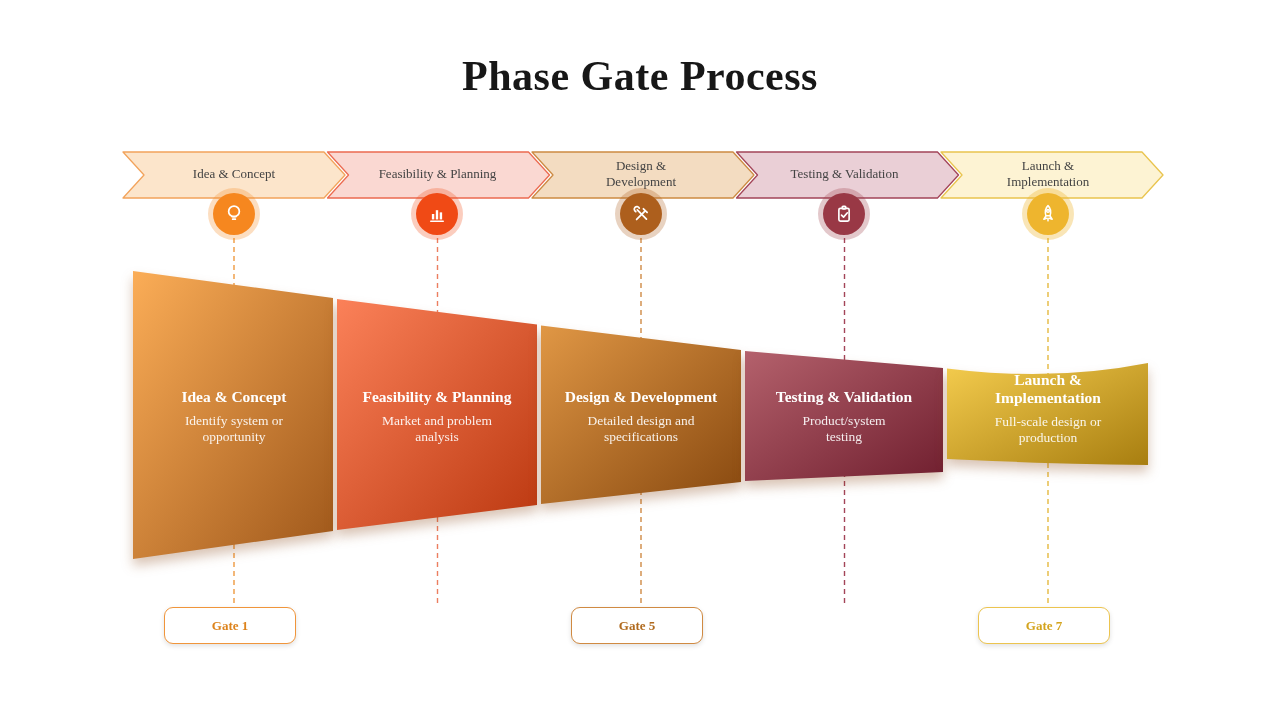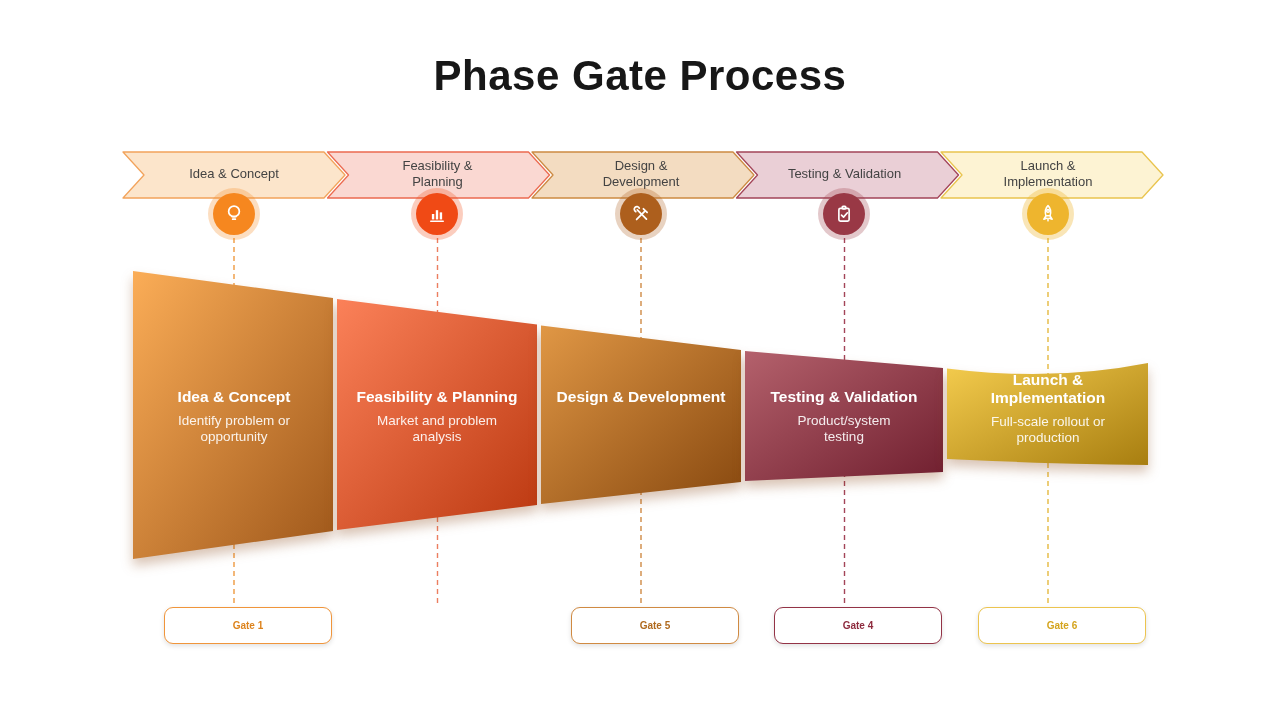--- a/index.html
+++ b/index.html
@@ -1,18 +1,18 @@
 <!DOCTYPE html>
 <html><head>
 <meta charset="utf-8">
 <style>
   html,body{margin:0;padding:0;background:#ffffff;}
   .stage{
     position:relative;width:1280px;height:720px;background:#ffffff;overflow:hidden;
-    font-family:Liberation Sans, sans-serif;
+    font-family:Liberation Serif, serif;
   }
   .page-title{
     position:absolute;left:0;top:52px;width:1280px;margin:0;
     text-align:center;font-size:42px;font-weight:bold;letter-spacing:.5px;color:#171717;
   }
   svg.diagram{position:absolute;left:0;top:0;}
   .seg{filter:drop-shadow(0 7px 6px rgba(130,60,10,.30));}
   .banner-label{
     position:absolute;top:150px;height:48px;display:flex;align-items:center;justify-content:center;
     text-align:center;font-size:13px;line-height:1.25;color:#434343;z-index:3;
@@ -21,23 +21,23 @@
     position:absolute;top:193px;width:42px;height:42px;border-radius:50%;
     display:flex;align-items:center;justify-content:center;z-index:4;
   }
   .icon-circle svg{display:block;}
   .funnel-text{
     position:absolute;width:194px;top:388px;text-align:center;color:#ffffff;z-index:3;
   }
   .funnel-title{font-size:15.5px;font-weight:bold;line-height:1.15;margin:0 auto;}
   .funnel-desc{font-size:13.5px;line-height:1.22;color:rgba(255,255,255,.9);margin:7px auto 0;max-width:160px;}
   .gate{
-    position:absolute;top:607px;width:168px;height:37px;box-sizing:border-box;
+    position:absolute;top:607px;width:132px;height:37px;box-sizing:border-box;
     display:flex;align-items:center;justify-content:center;
-    background:#ffffff;border-radius:9px;font-size:10px;font-weight:bold;
+    background:#ffffff;border-radius:9px;font-size:13px;font-weight:bold;
     box-shadow:0 2px 5px rgba(0,0,0,.12);cursor:pointer;z-index:3;
   }
   
   .ic0{background:#F6871F;box-shadow:0 0 0 5px rgba(246,135,31,.28);}
   .ic1{background:#F04A15;box-shadow:0 0 0 5px rgba(240,74,21,.28);}
   .ic2{background:#AD5F1D;box-shadow:0 0 0 5px rgba(173,95,29,.28);}
   .ic3{background:#993845;box-shadow:0 0 0 5px rgba(153,56,69,.28);}
   .ic4{background:#EEB52E;box-shadow:0 0 0 5px rgba(238,181,46,.35);}
   .g0{border:1.6px solid #F0953B;color:#DD831C;}
   .g1{border:1.6px solid #E9573C;color:#D6401C;}
@@ -144,36 +144,36 @@
       <path d="M11 3.3 c2.3 2.2 3 5.6 1.9 9.4 l-3.8 0 c-1.1 -3.8 -0.4 -7.2 1.9 -9.4 z"></path>
       <circle cx="11" cy="8.2" r="1.2"></circle>
       <path d="M9.1 12.7 l-1.9 3.1 2.5 -0.9"></path>
       <path d="M12.9 12.7 l1.9 3.1 -2.5 -0.9"></path>
       <path d="M11 14.9 v2.4"></path>
     </svg>
   </div>
 
   <div class="funnel-text t0" style="left:137px;">
     <div class="funnel-title">Idea &amp; Concept</div>
-    <div class="funnel-desc">Identify problem or opportunity</div>
+    <div class="funnel-desc">Identify system or opportunity</div>
   </div>
   <div class="funnel-text t1" style="left:340px;">
     <div class="funnel-title">Feasibility &amp; Planning</div>
     <div class="funnel-desc" style="max-width:150px;">Market and problem analysis</div>
   </div>
   <div class="funnel-text t2" style="left:544px;">
     <div class="funnel-title">Design &amp; Development</div>
+    <div class="funnel-desc">Detailed design and specifications</div>
   </div>
   <div class="funnel-text t3" style="left:747px;">
     <div class="funnel-title">Testing &amp; Validation</div>
     <div class="funnel-desc">Product/system testing</div>
   </div>
   <div class="funnel-text t4" style="left:951px;top:371px;">
     <div class="funnel-title">Launch &amp; Implementation</div>
-    <div class="funnel-desc">Full-scale rollout or production</div>
+    <div class="funnel-desc">Full-scale design or production</div>
   </div>
 
   <div class="gate g0" style="left:164px;">Gate 1</div>
   <div class="gate g2" style="left:571px;">Gate 5</div>
-  <div class="gate g3" style="left:774px;">Gate 4</div>
-  <div class="gate g4" style="left:978px;">Gate 6</div>
+  <div class="gate g4" style="left:978px;">Gate 7</div>
 
 </div>
 
 </body></html>

